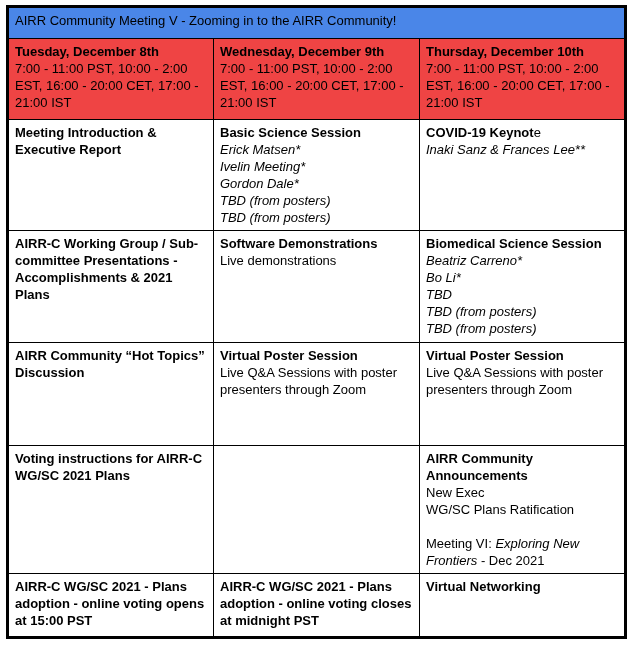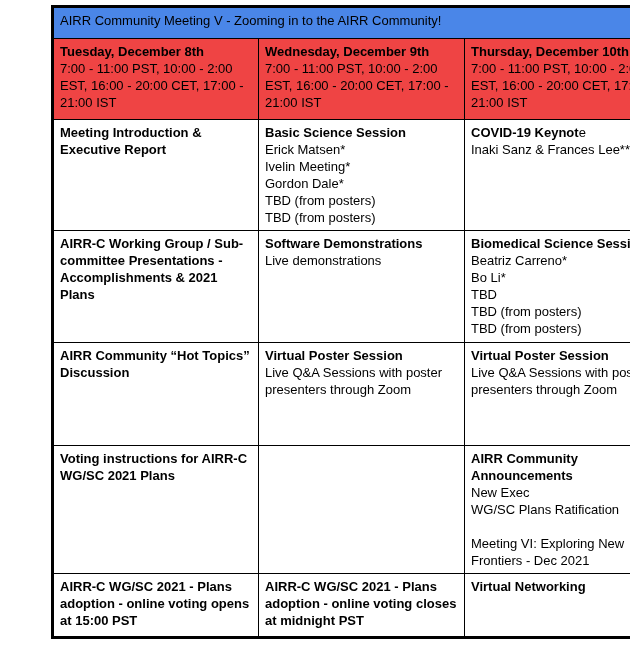--- a/index.html
+++ b/index.html
@@ -2,21 +2,21 @@
 <html><head>
 <meta charset="utf-8">
 <style>
   html, body { margin: 0; padding: 0; background: #ffffff; }
   body {
     width: 630px; height: 646px;
     font-family: "Liberation Sans", sans-serif;
     color: #000;
     overflow: hidden;
   }
-  .wrap { padding: 5px 6px; margin-left: 45px; }
+  .wrap { padding: 5px 6px; }
   table.sched {
     border-collapse: collapse;
     table-layout: fixed;
     width: 618px;
     border: 3px solid #000;
   }
   table.sched td, table.sched th {
     border: 1.5px solid #000;
     vertical-align: top;
     text-align: left;
@@ -36,21 +36,21 @@
   .dayhead {
     background: #ef4444;
     text-align: center;
     height: 72px;
     padding-top: 6px;
   }
   .dayname { font-weight: bold; }
   .daytimes { font-weight: normal; }
   .line { min-height: 17px; }
   .b { font-weight: bold; }
-  .i { }
+  .i { font-style: italic; }
 </style>
 </head>
 <body>
 
 <div class="wrap">
   <table class="sched">
     <colgroup>
       <col style="width:206px">
         <col style="width:206px">
         <col style="width:206px">

